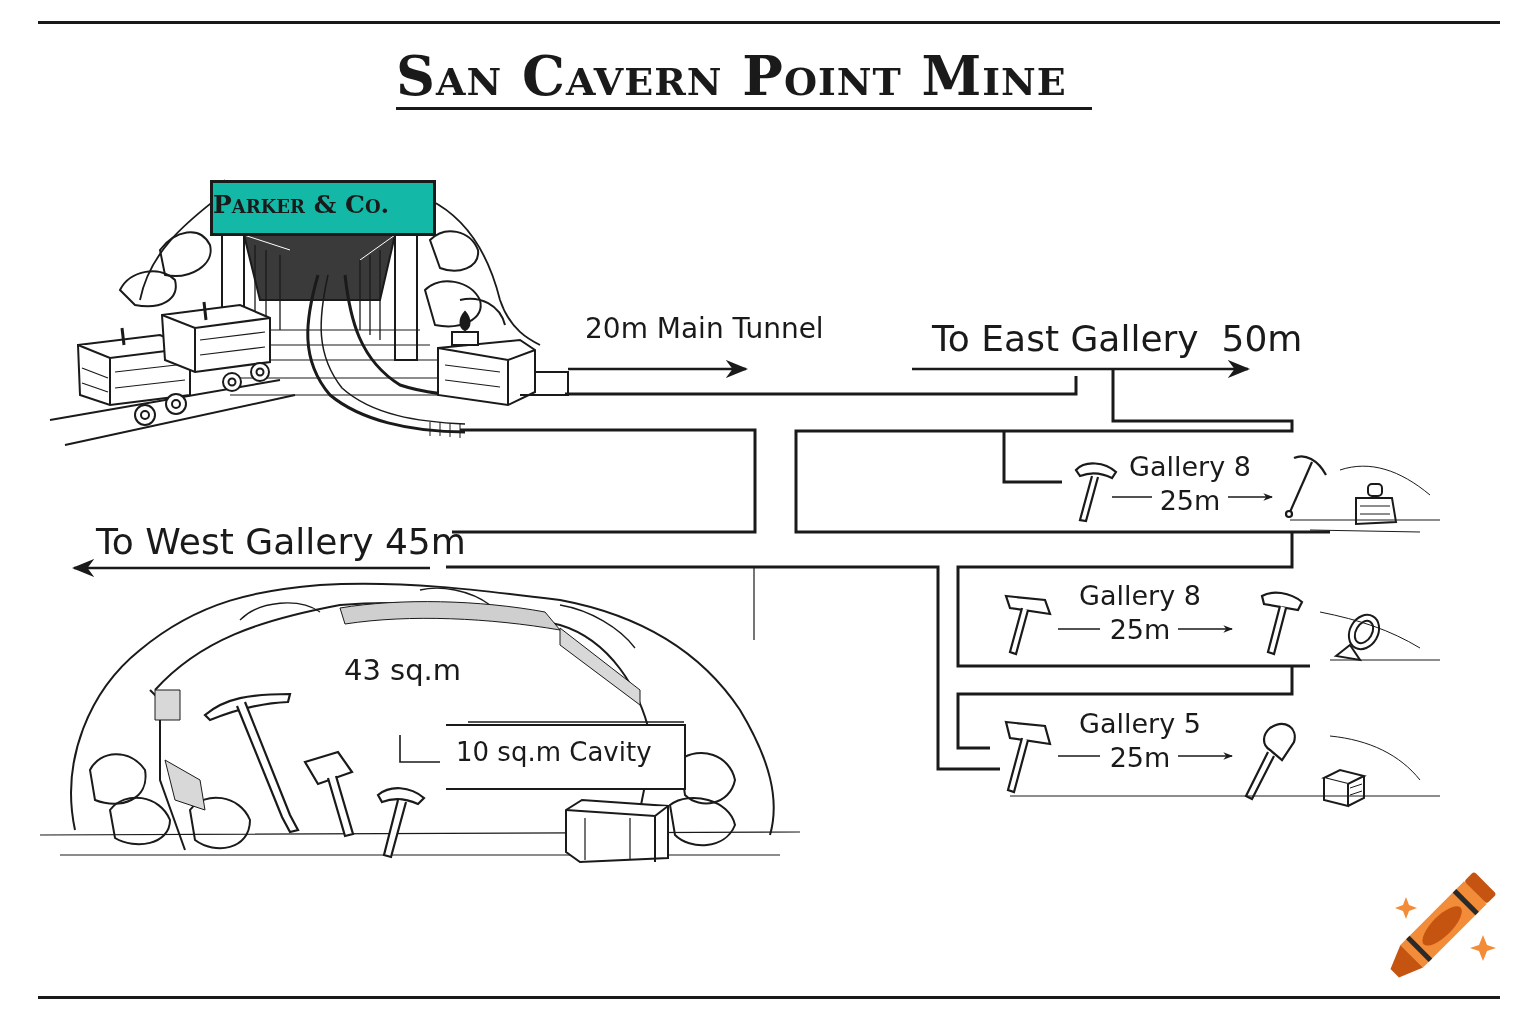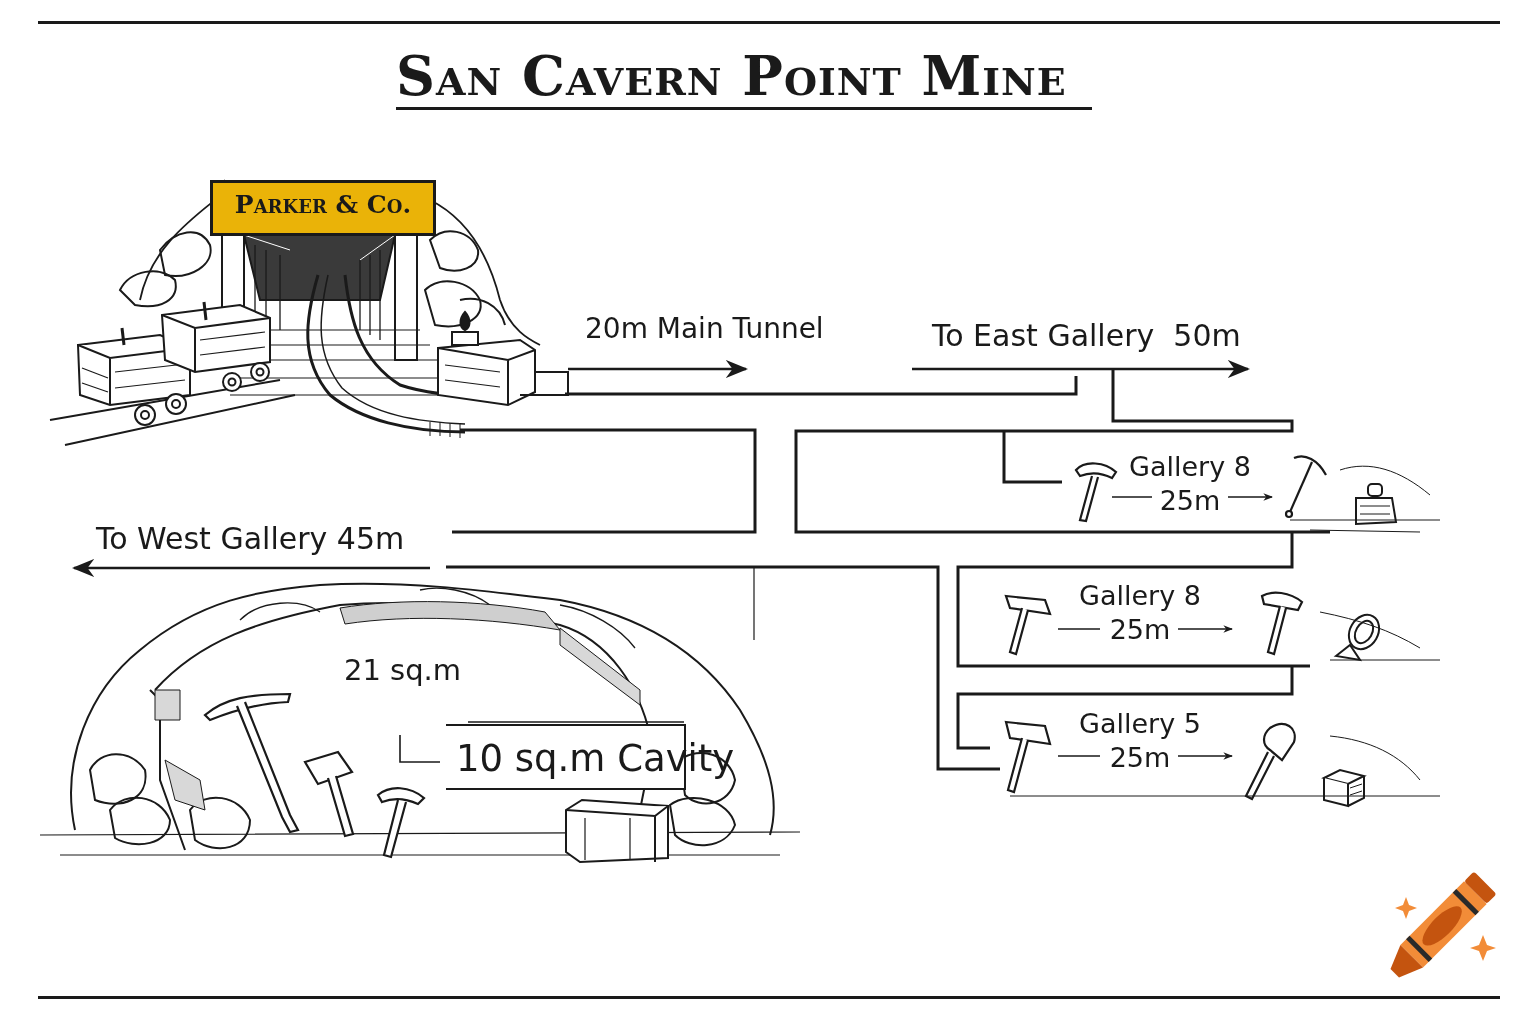--- a/index.html
+++ b/index.html
@@ -5,28 +5,28 @@
   html, body { margin: 0; padding: 0; background: #ffffff; }
   body { width: 1536px; height: 1024px; position: relative; overflow: hidden;
          font-family: "DejaVu Sans", sans-serif; color: #1a1a1a; }
   .rule { position: absolute; left: 38px; width: 1462px; height: 3px; background: #1a1a1a; }
   .title { position: absolute; left: 396px; top: 44px; width: 700px;
            font-family: "DejaVu Serif", serif; font-weight: bold; font-size: 54px;
            font-variant: small-caps; letter-spacing: 1px; color: #1a1a1a; white-space: nowrap; }
   .title-underline { position: absolute; left: 396px; top: 107px; width: 696px; height: 3px; background: #1a1a1a; }
   svg.map { position: absolute; left: 0; top: 0; }
   .lbl { position: absolute; white-space: nowrap; color: #1a1a1a; }
-  .lbl-lg { font-size: 30px; }
+  .lbl-lg { font-size: 36px; }
   .lbl-md { font-size: 28px; }
   .lbl-gal { font-size: 27px; text-align: center; line-height: 34px; }
   .cavity-box { position: absolute; left: 446px; top: 724px; width: 238px; height: 62px;
                 border: 2px solid #1a1a1a; border-left: none; background: #ffffff; }
   .sign { position: absolute; left: 210px; top: 180px; width: 220px; height: 50px;
-          border: 3px solid #1a1a1a; background: #eab308; font-family: "DejaVu Serif", serif;
-          font-weight: bold; font-size: 25px; font-variant: small-caps; text-align: center; line-height: 44px; }
+          border: 3px solid #1a1a1a; background: #14b8a6; font-family: "DejaVu Serif", serif;
+          font-weight: bold; font-size: 25px; font-variant: small-caps; line-height: 44px; }
 </style>
 </head>
 <body>
 
 <div class="rule" style="top:21px;"></div>
 <div class="rule" style="top:996px;"></div>
 
 <div class="title">San Cavern Point Mine</div>
 <div class="title-underline"></div>
 
@@ -247,15 +247,15 @@
   <div>Gallery 8</div>
   <div>25m</div>
 </div>
 <div class="lbl lbl-gal" style="left:1070px; top:707px; width:140px;">
   <div>Gallery 5</div>
   <div>25m</div>
 </div>
 
 <div class="cavity-box"></div>
 <div class="lbl lbl-gal" style="left:300px; top:651px; width:205px; font-size:29px; line-height:38px;">
-  <div>21 sq.m</div>
-</div>
-<div class="lbl" style="left:456px; top:737px; font-size:37px;">10 sq.m Cavity</div>
+  <div>43 sq.m</div>
+</div>
+<div class="lbl" style="left:456px; top:737px; font-size:26px;">10 sq.m Cavity</div>
 
 </body></html>

